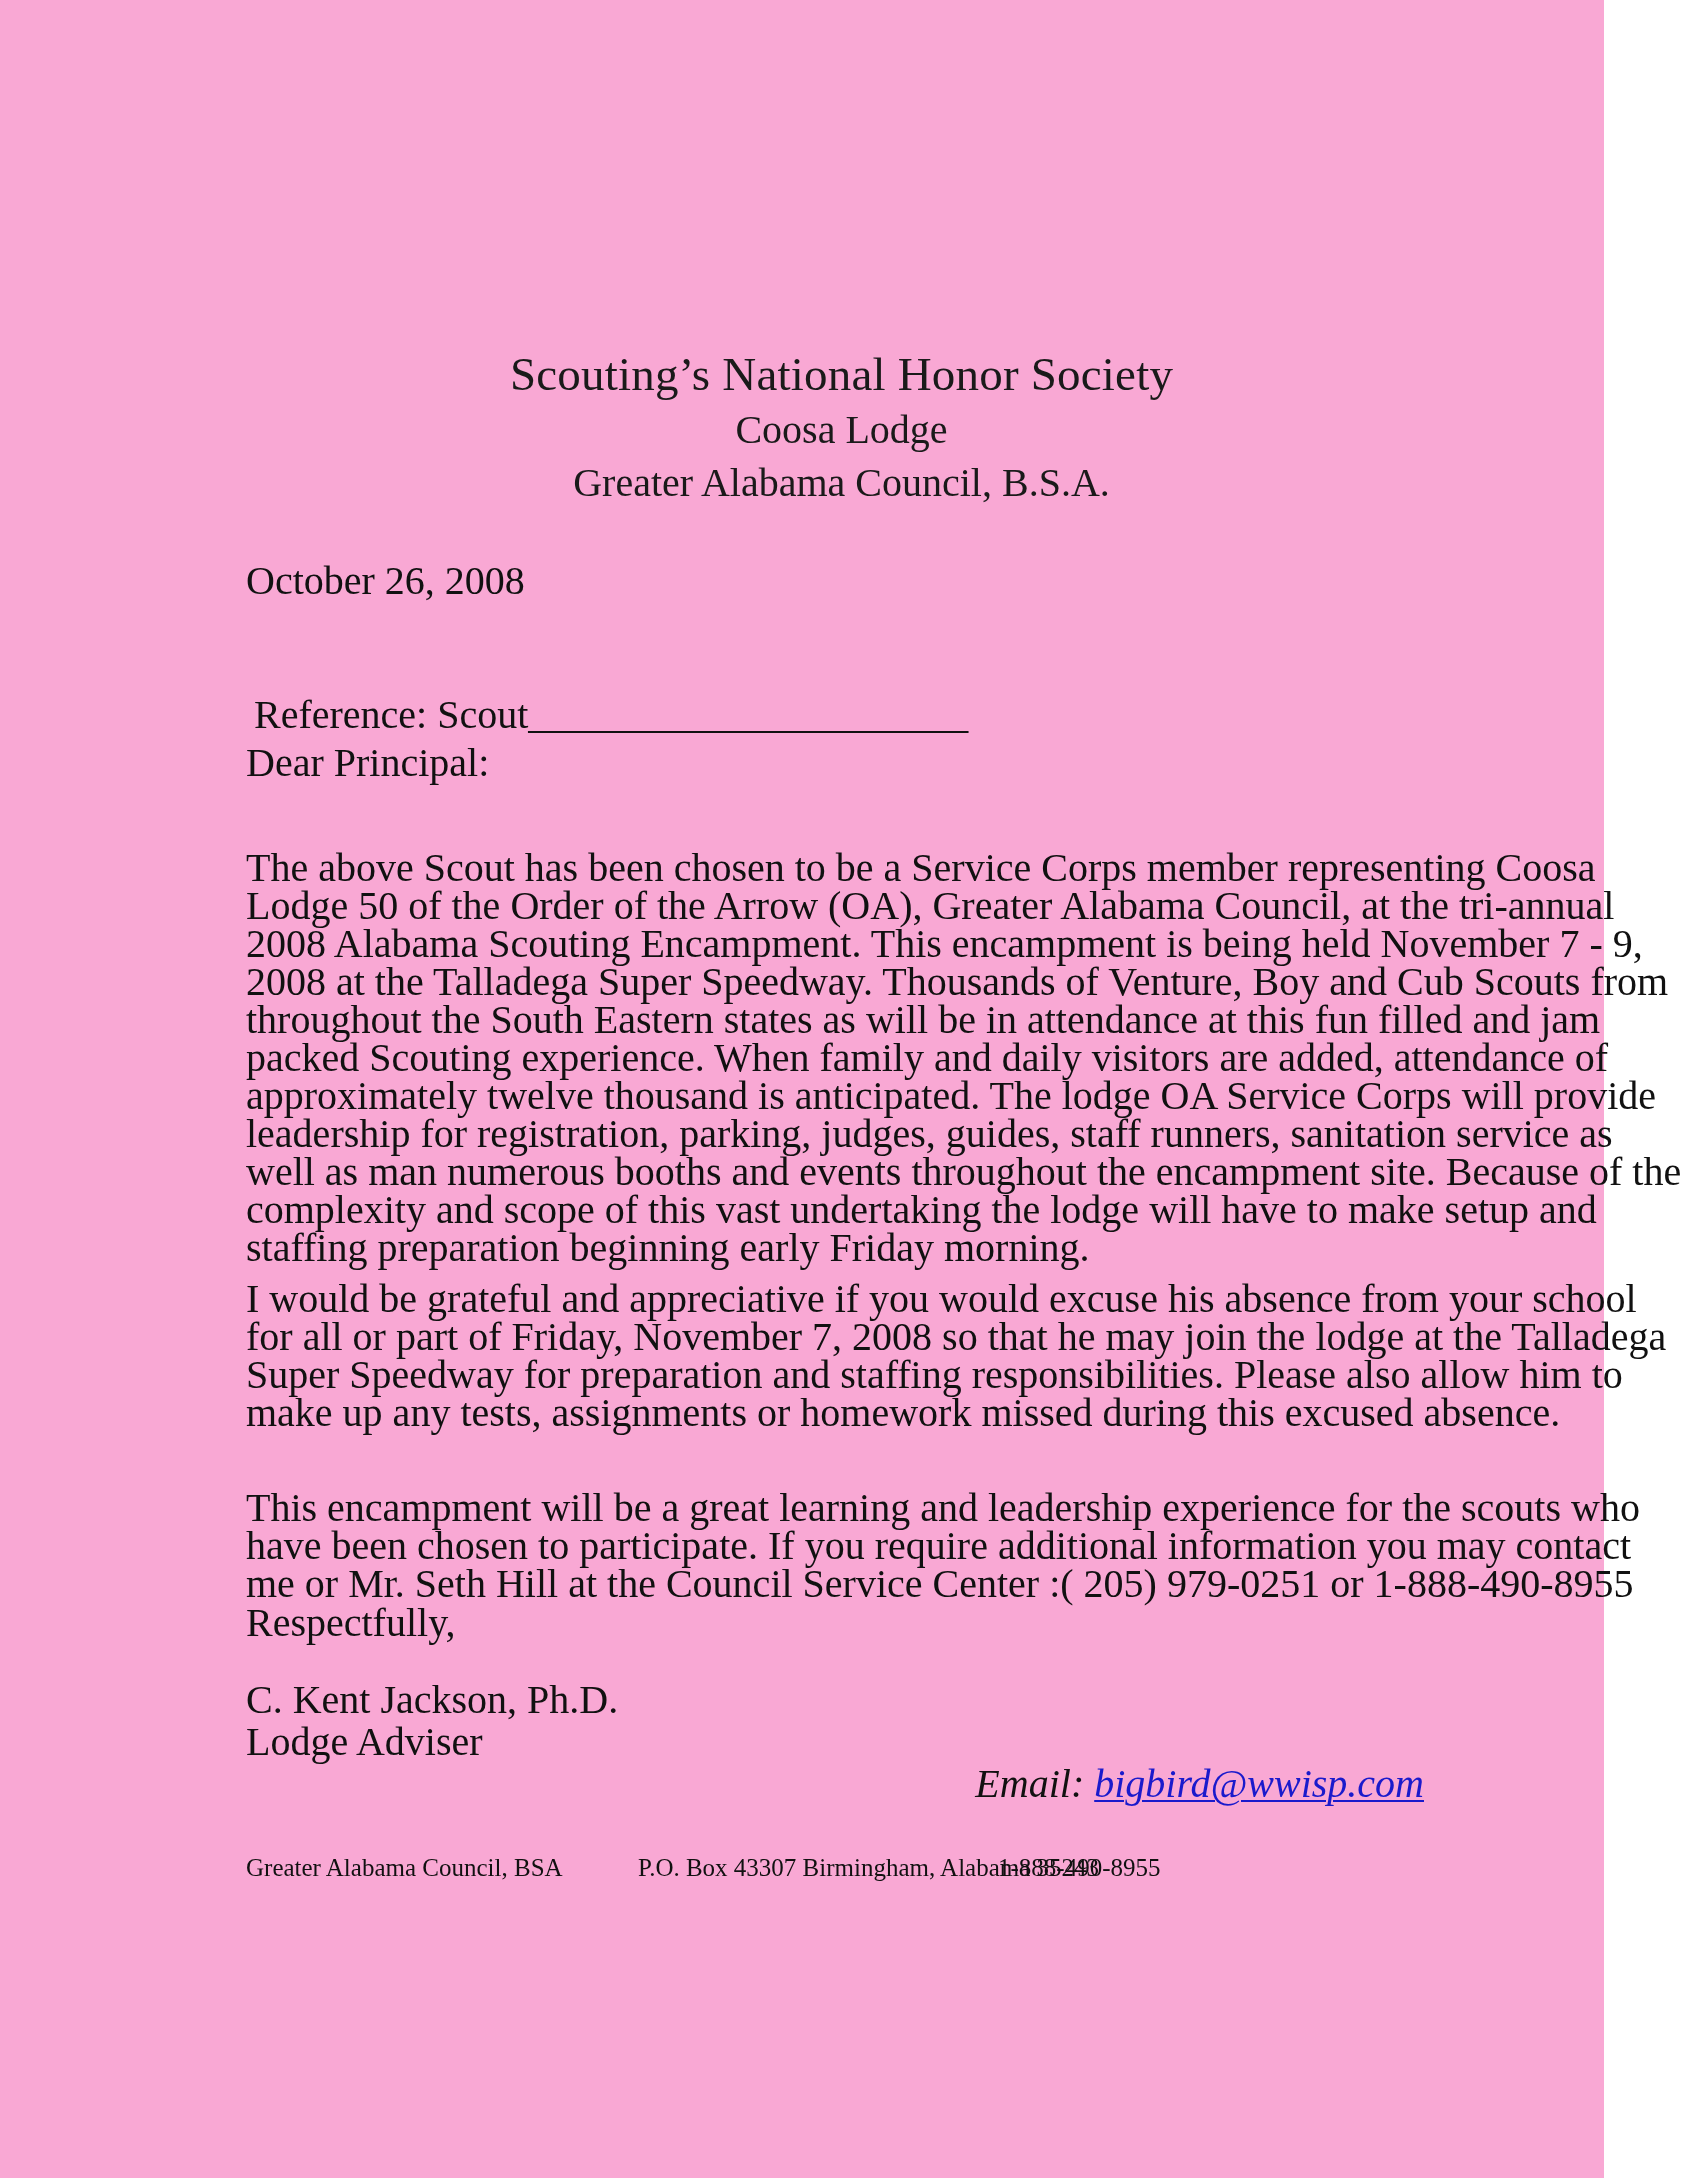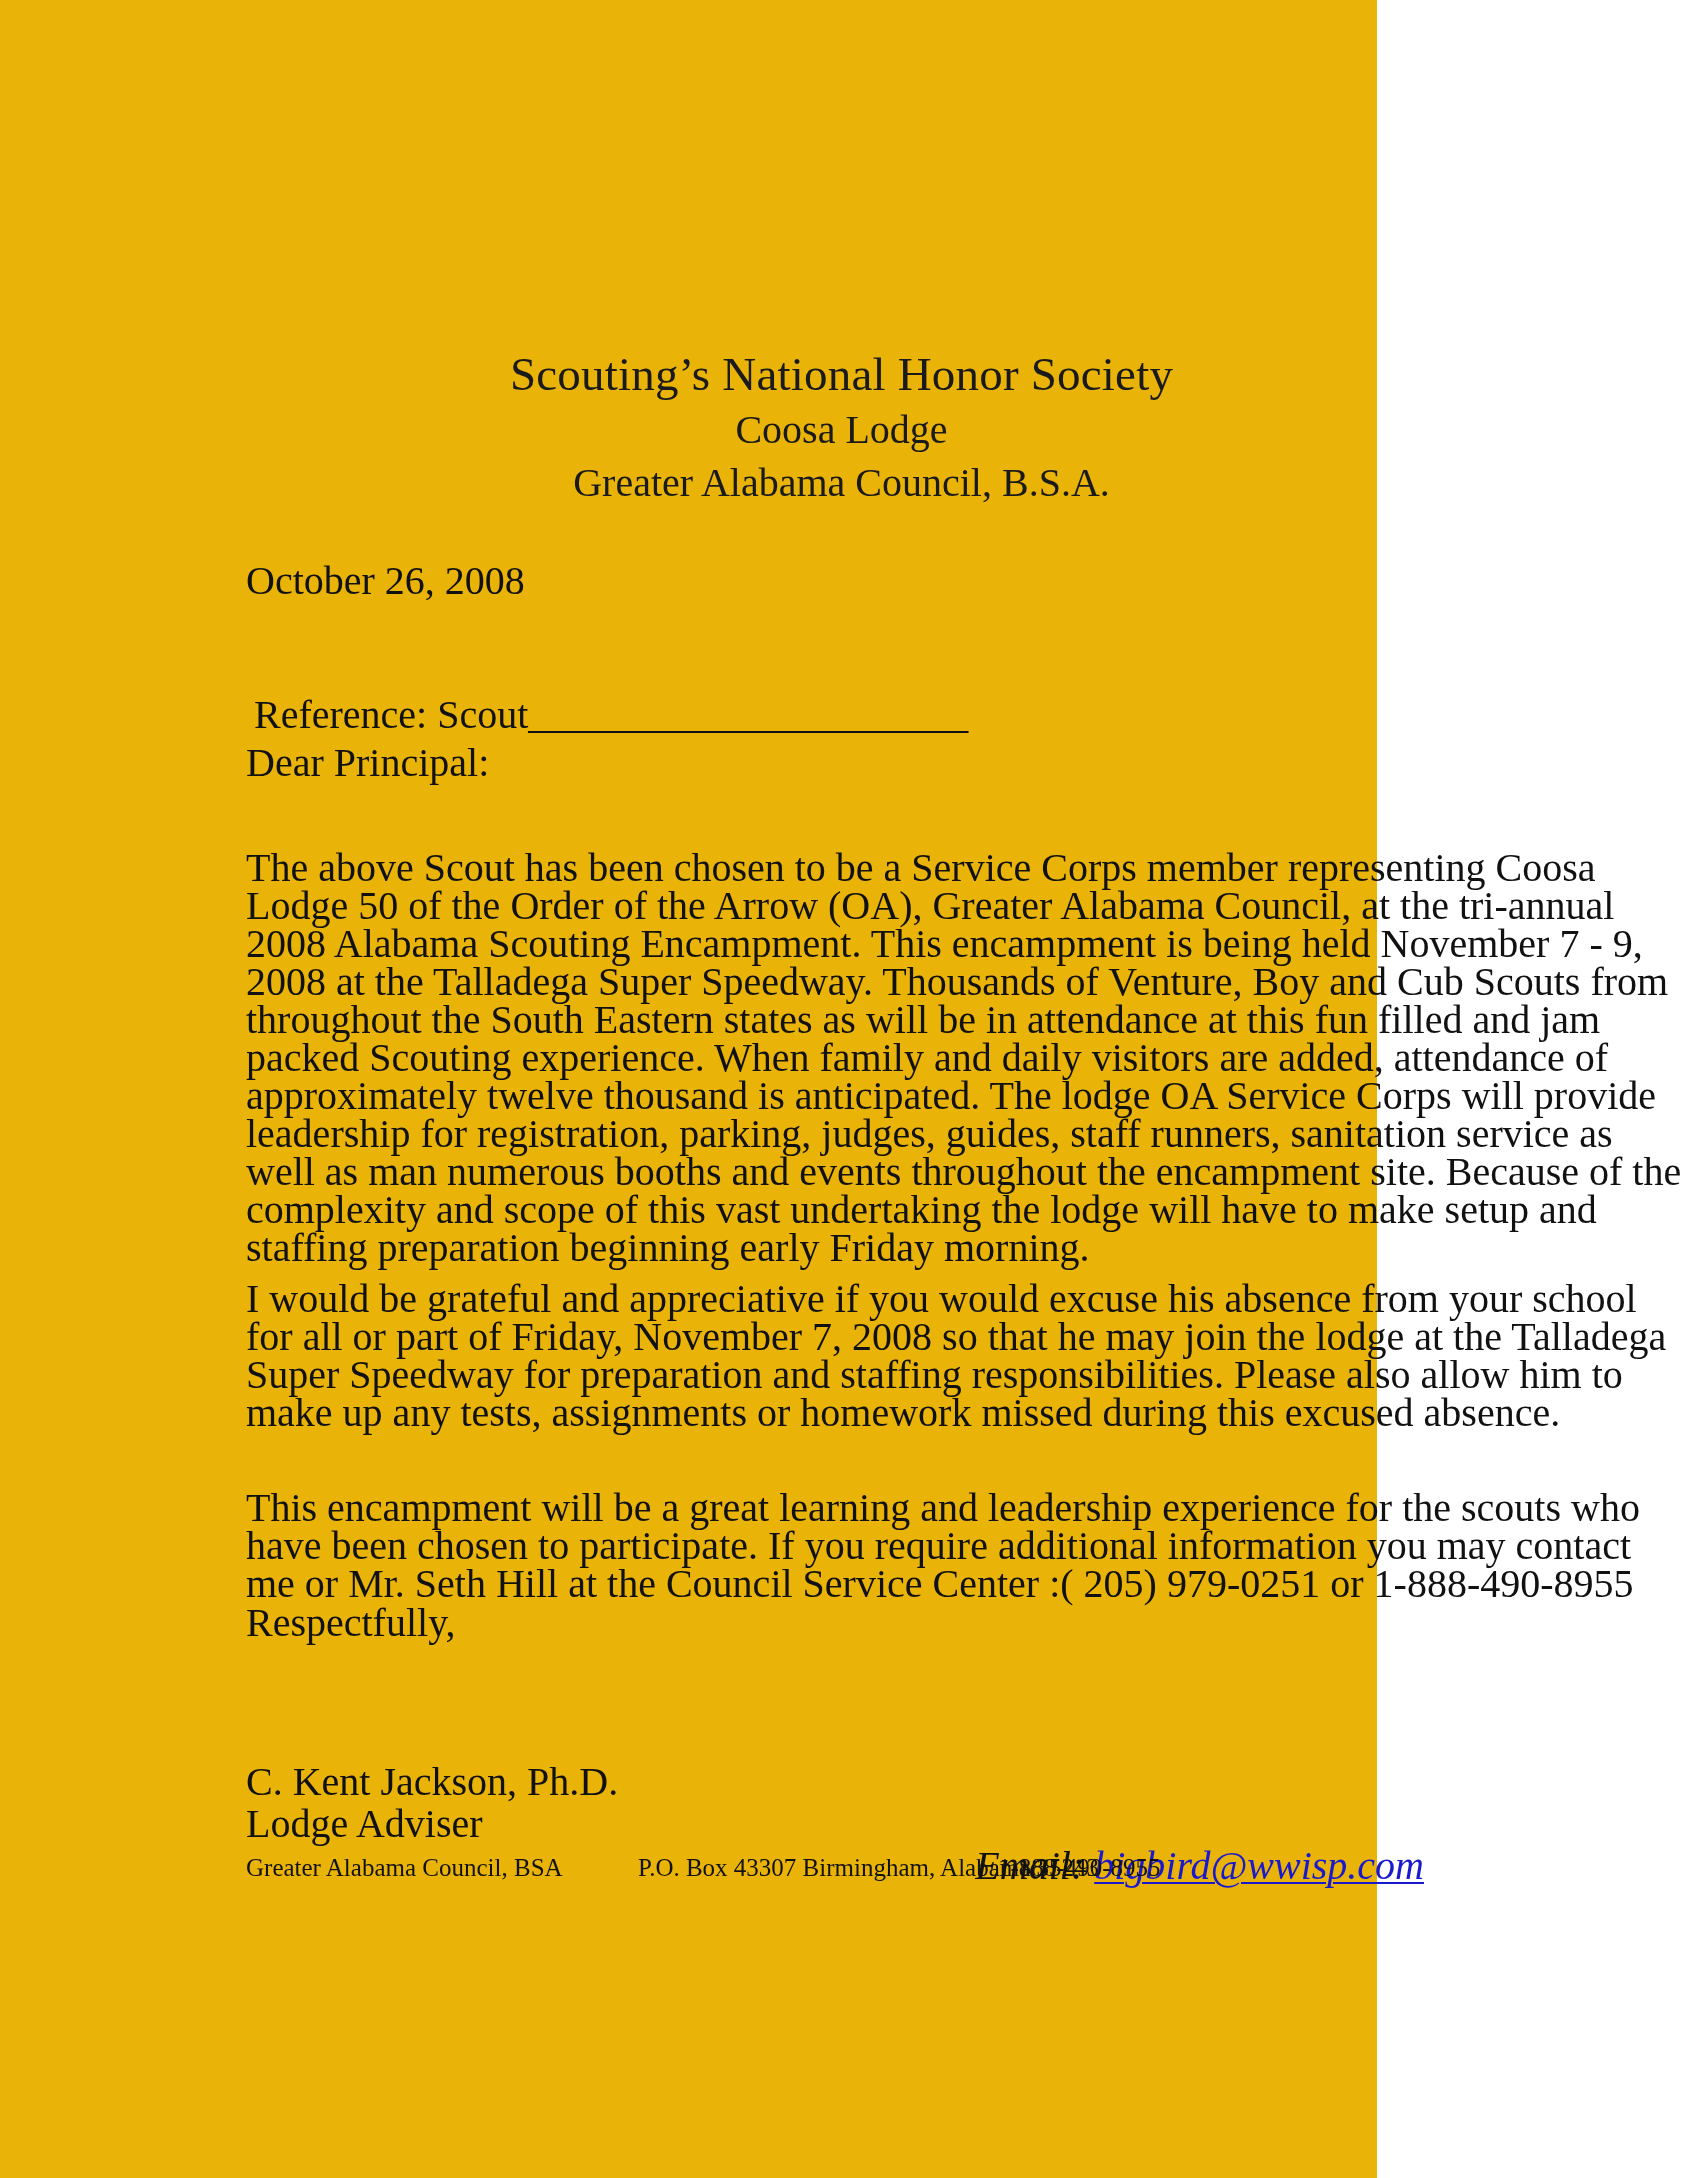--- a/index.html
+++ b/index.html
@@ -1,35 +1,35 @@
 <!DOCTYPE html>
 <html><head>
 <meta charset="utf-8">
 <style>
   html, body { margin: 0; padding: 0; background: #ffffff; }
   body { width: 1683px; height: 2178px; position: relative; overflow: hidden; color: #111; }
-  .page { position: absolute; left: 0; top: 0; width: 1377px; height: 2178px; background: #eab308; }
+  .page { position: absolute; left: 0; top: 0; width: 1604px; height: 2178px; background: #f9a8d4; }
 
   .letterhead { position: absolute; left: 0; top: 348px; width: 1683px; text-align: center;
     font-family: "Liberation Serif", "DejaVu Serif", serif; color: #1a1a1a; }
   .lh-title { font-size: 47px; line-height: 53px; letter-spacing: 0.2px; }
   .lh-lodge { font-size: 40px; line-height: 53px; margin-top: 2px; }
   .lh-council { font-size: 40px; line-height: 53px; margin-top: 0px; }
 
   .body-text { position: absolute; left: 246px; width: 1178px;
     font-family: "Liberation Serif", "DejaVu Serif", serif; font-size: 40px; line-height: 38px; color: #111; }
 
   .date { top: 562px; }
   .reference { top: 696px; white-space: nowrap; margin-left: 8px; }
   .salutation { top: 744px; }
   .para1 { top: 821px; margin-top: 28px; }
   .para2 { top: 1280px; font-family: Liberation Serif, serif; }
   .para3 { top: 1469px; margin-top: 20px; }
   .closing { top: 1604px; }
-  .signature { top: 1761px; line-height: 42px; }
+  .signature { top: 1679px; line-height: 42px; }
   .email-line { font-style: italic; text-align: right; }
   .email-link { color: #1a1acc; text-decoration: underline; text-decoration-thickness: 1.5px; text-underline-offset: 3px; }
 
   .footer { position: absolute; left: 246px; top: 1832px; width: 1208px;
     font-family: "Liberation Serif", "DejaVu Serif", serif; font-size: 25px; line-height: 32px; color: #111; white-space: nowrap; }
   .footer span { display: inline-block; margin-top: 20px; }
   .f-org { width: 392px; }
   .f-addr { width: 360px; }
   .line { display: block; white-space: nowrap; }
 </style>

